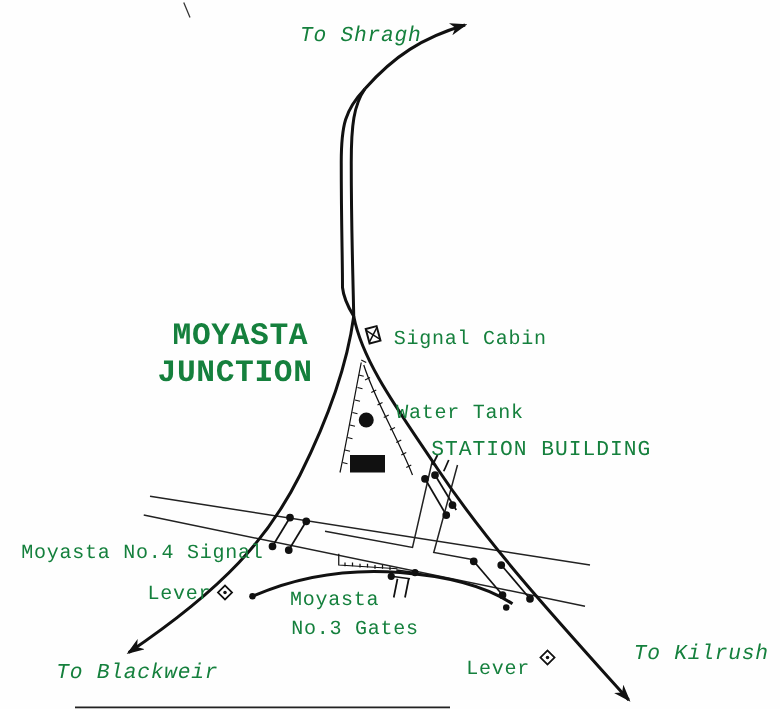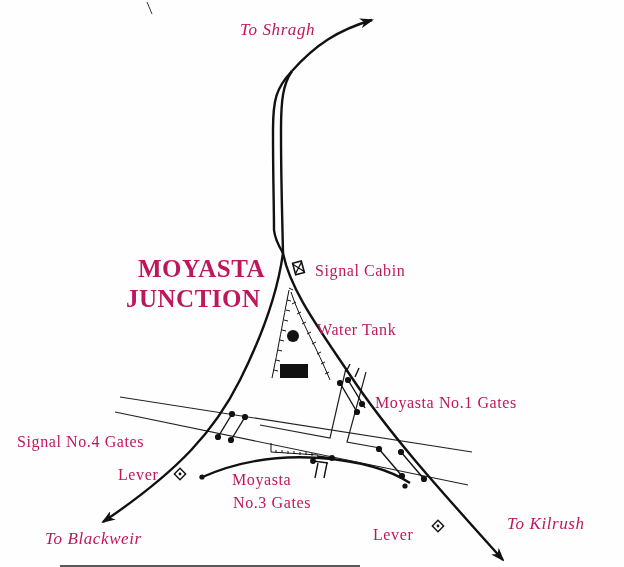--- a/index.html
+++ b/index.html
@@ -1,18 +1,18 @@
 <!DOCTYPE html>
 <html><head>
 <meta charset="utf-8">
 <style>
   html, body { margin: 0; padding: 0; background: #ffffff; }
   #canvas { position: relative; width: 624px; height: 567px; overflow: hidden; background: #fefefe; }
   svg { position: absolute; left: 0; top: 0; }
-  .lbl { position: absolute; font-family: Liberation Serif, serif; color: #be185d; white-space: nowrap; line-height: 1; }
+  .lbl { position: absolute; font-family: Liberation Mono, monospace; color: #15803d; white-space: nowrap; line-height: 1; }
   .title { font-weight: bold; font-size: 25px; letter-spacing: 0.5px; }
   .plain { font-size: 16px; letter-spacing: 0.6px; }
   .dest { font-style: italic; font-size: 17px; letter-spacing: 0.6px; }
   .caps { font-size: 17px; letter-spacing: 0.8px; }
 </style>
 </head>
 <body>
 
 <div id="canvas">
   <svg width="624" height="567" viewBox="0 0 624 567">
@@ -142,21 +142,21 @@
     </g>
 
     <line x1="60" y1="566" x2="360" y2="566" stroke="#222" stroke-width="1.5"></line>
   </svg>
 
   <div class="lbl dest" style="left:240px;top:21px;">To Shragh</div>
   <div class="lbl title" style="left:138px;top:256px;">MOYASTA</div>
   <div class="lbl plain" style="left:315px;top:263px;">Signal Cabin</div>
   <div class="lbl title" style="left:126px;top:286px;">JUNCTION</div>
   <div class="lbl plain" style="left:317px;top:322px;text-align:center;">Water Tank</div>
-  <div class="lbl plain" style="left:375px;top:395px;">Moyasta No.1 Gates</div>
-  <div class="lbl plain" style="left:17px;top:434px;">Signal No.4 Gates</div>
+  <div class="lbl caps" style="left:345px;top:352px;">STATION BUILDING</div>
+  <div class="lbl plain" style="left:17px;top:434px;">Moyasta No.4 Signal</div>
   <div class="lbl plain" style="left:118px;top:467px;">Lever</div>
   <div class="lbl plain" style="left:232px;top:472px;">Moyasta</div>
   <div class="lbl plain" style="left:233px;top:495px;">No.3 Gates</div>
   <div class="lbl plain" style="left:373px;top:527px;">Lever</div>
   <div class="lbl dest" style="left:45px;top:530px;">To Blackweir</div>
   <div class="lbl dest" style="left:507px;top:515px;">To Kilrush</div>
 </div>
 
 </body></html>

